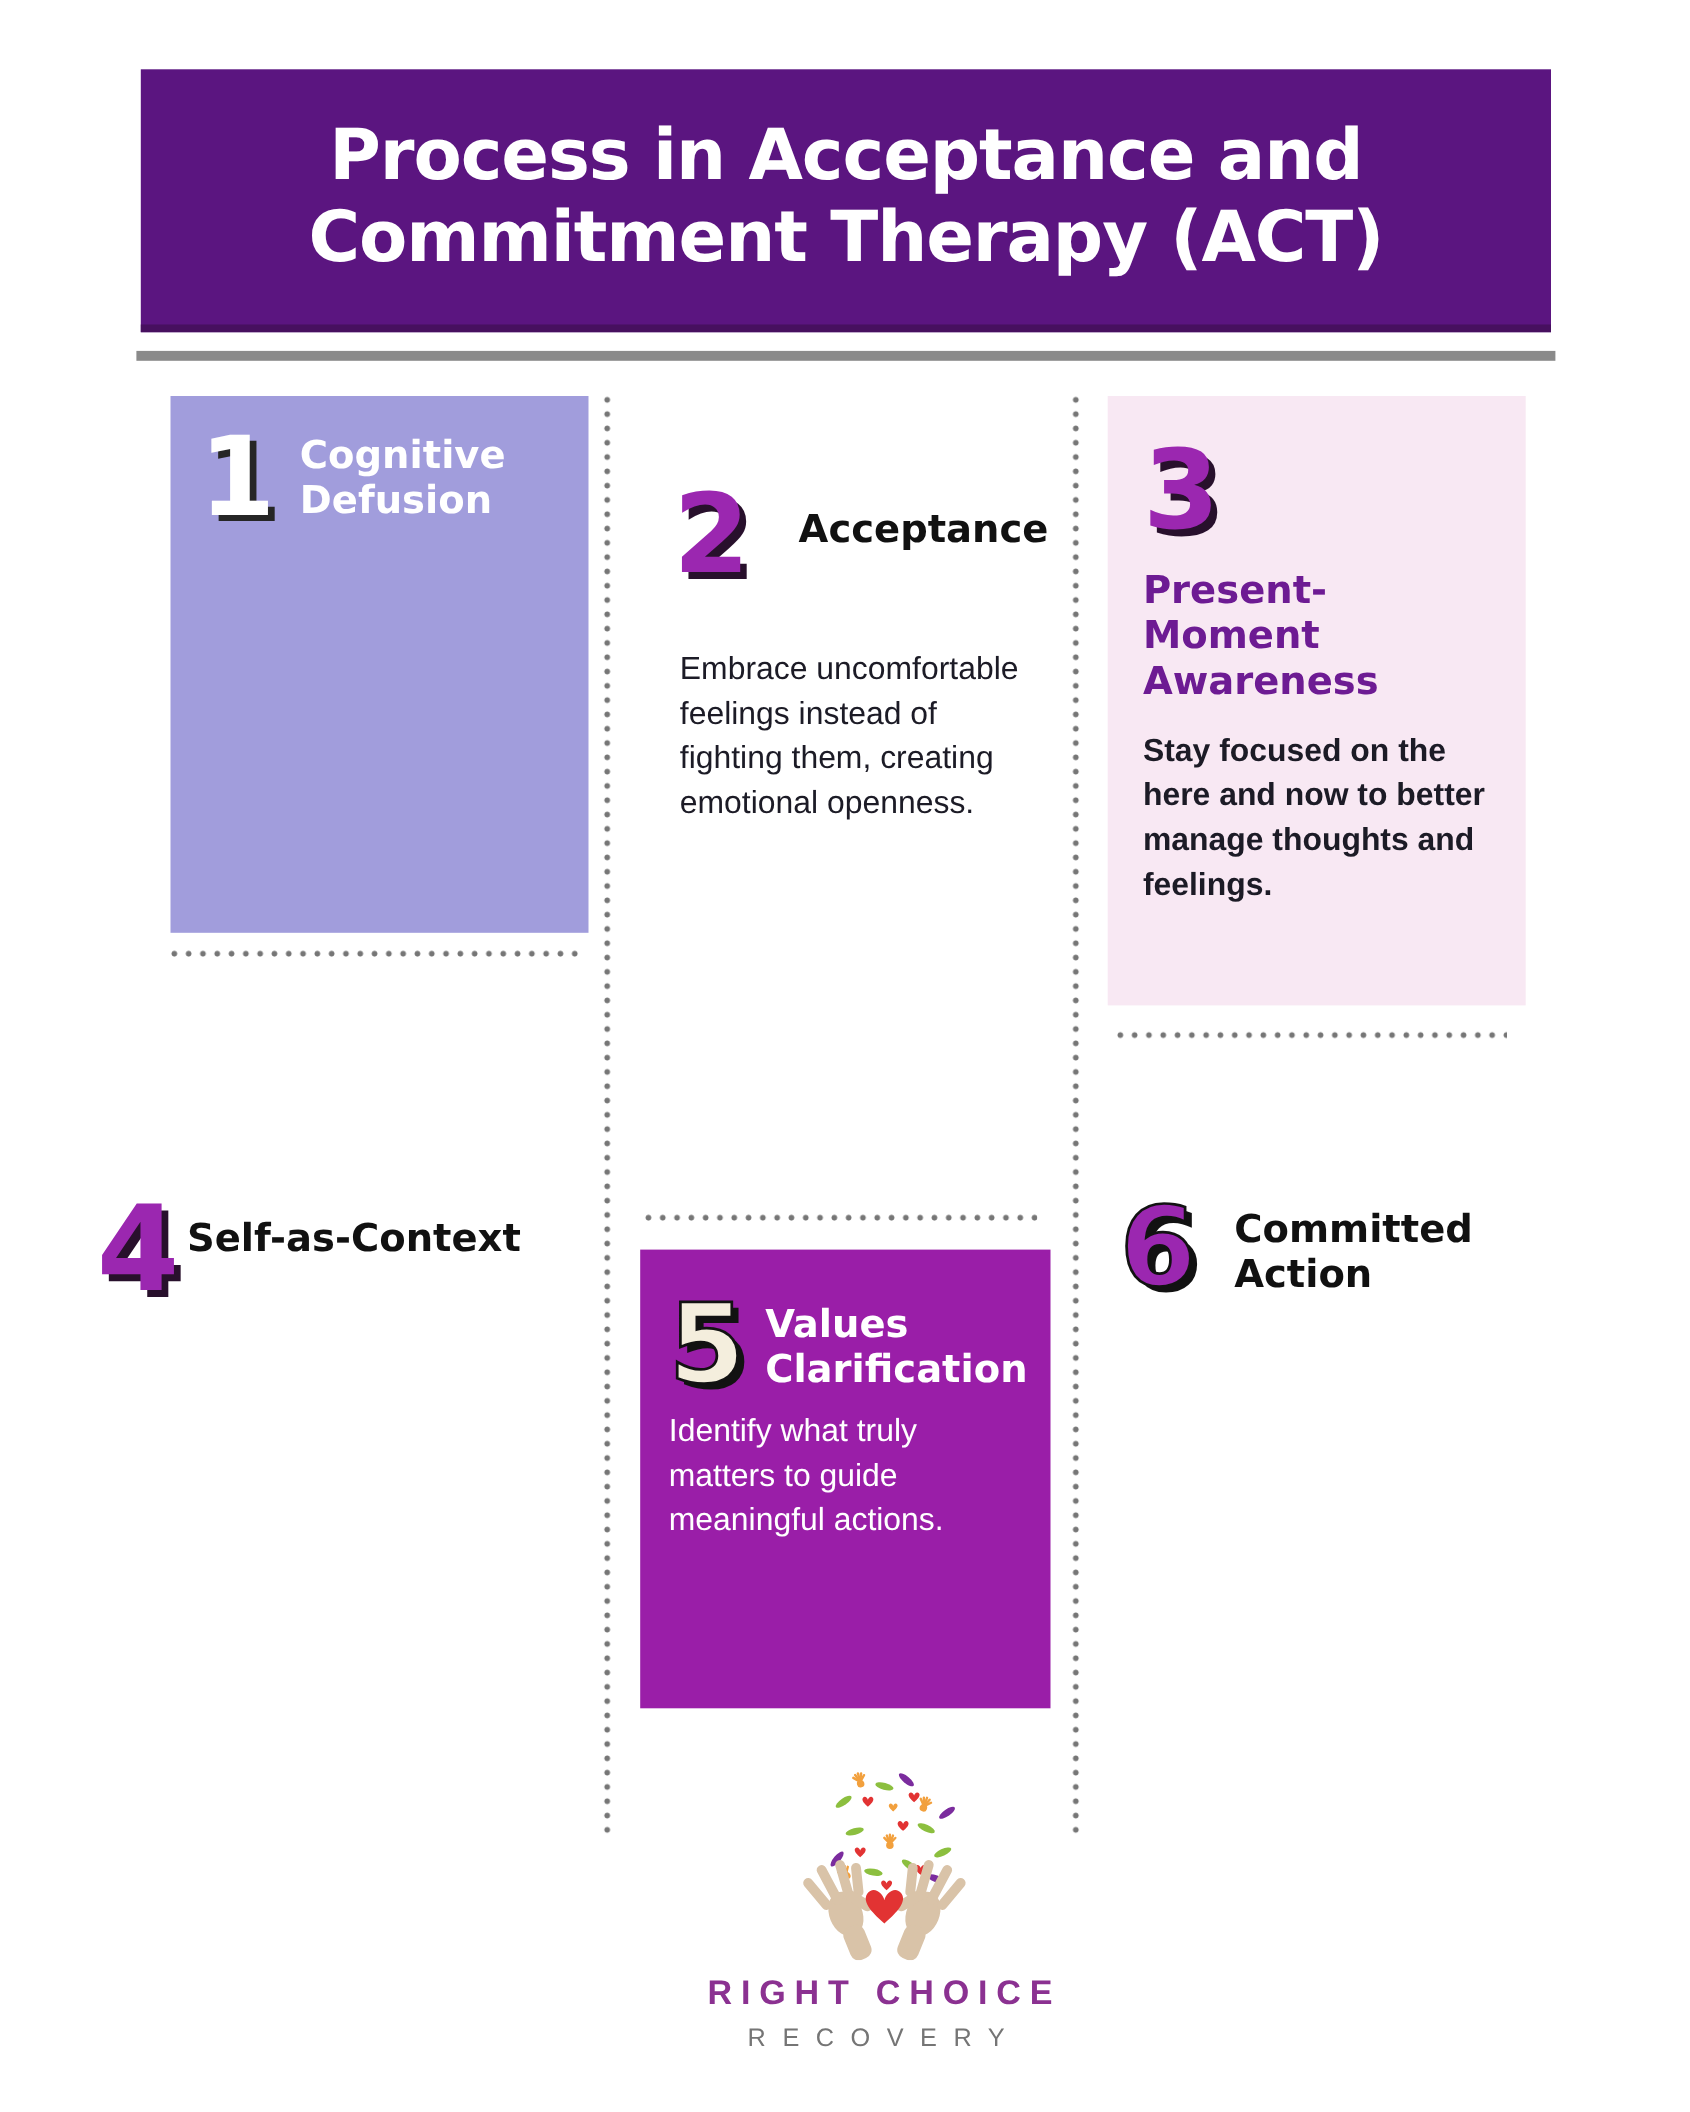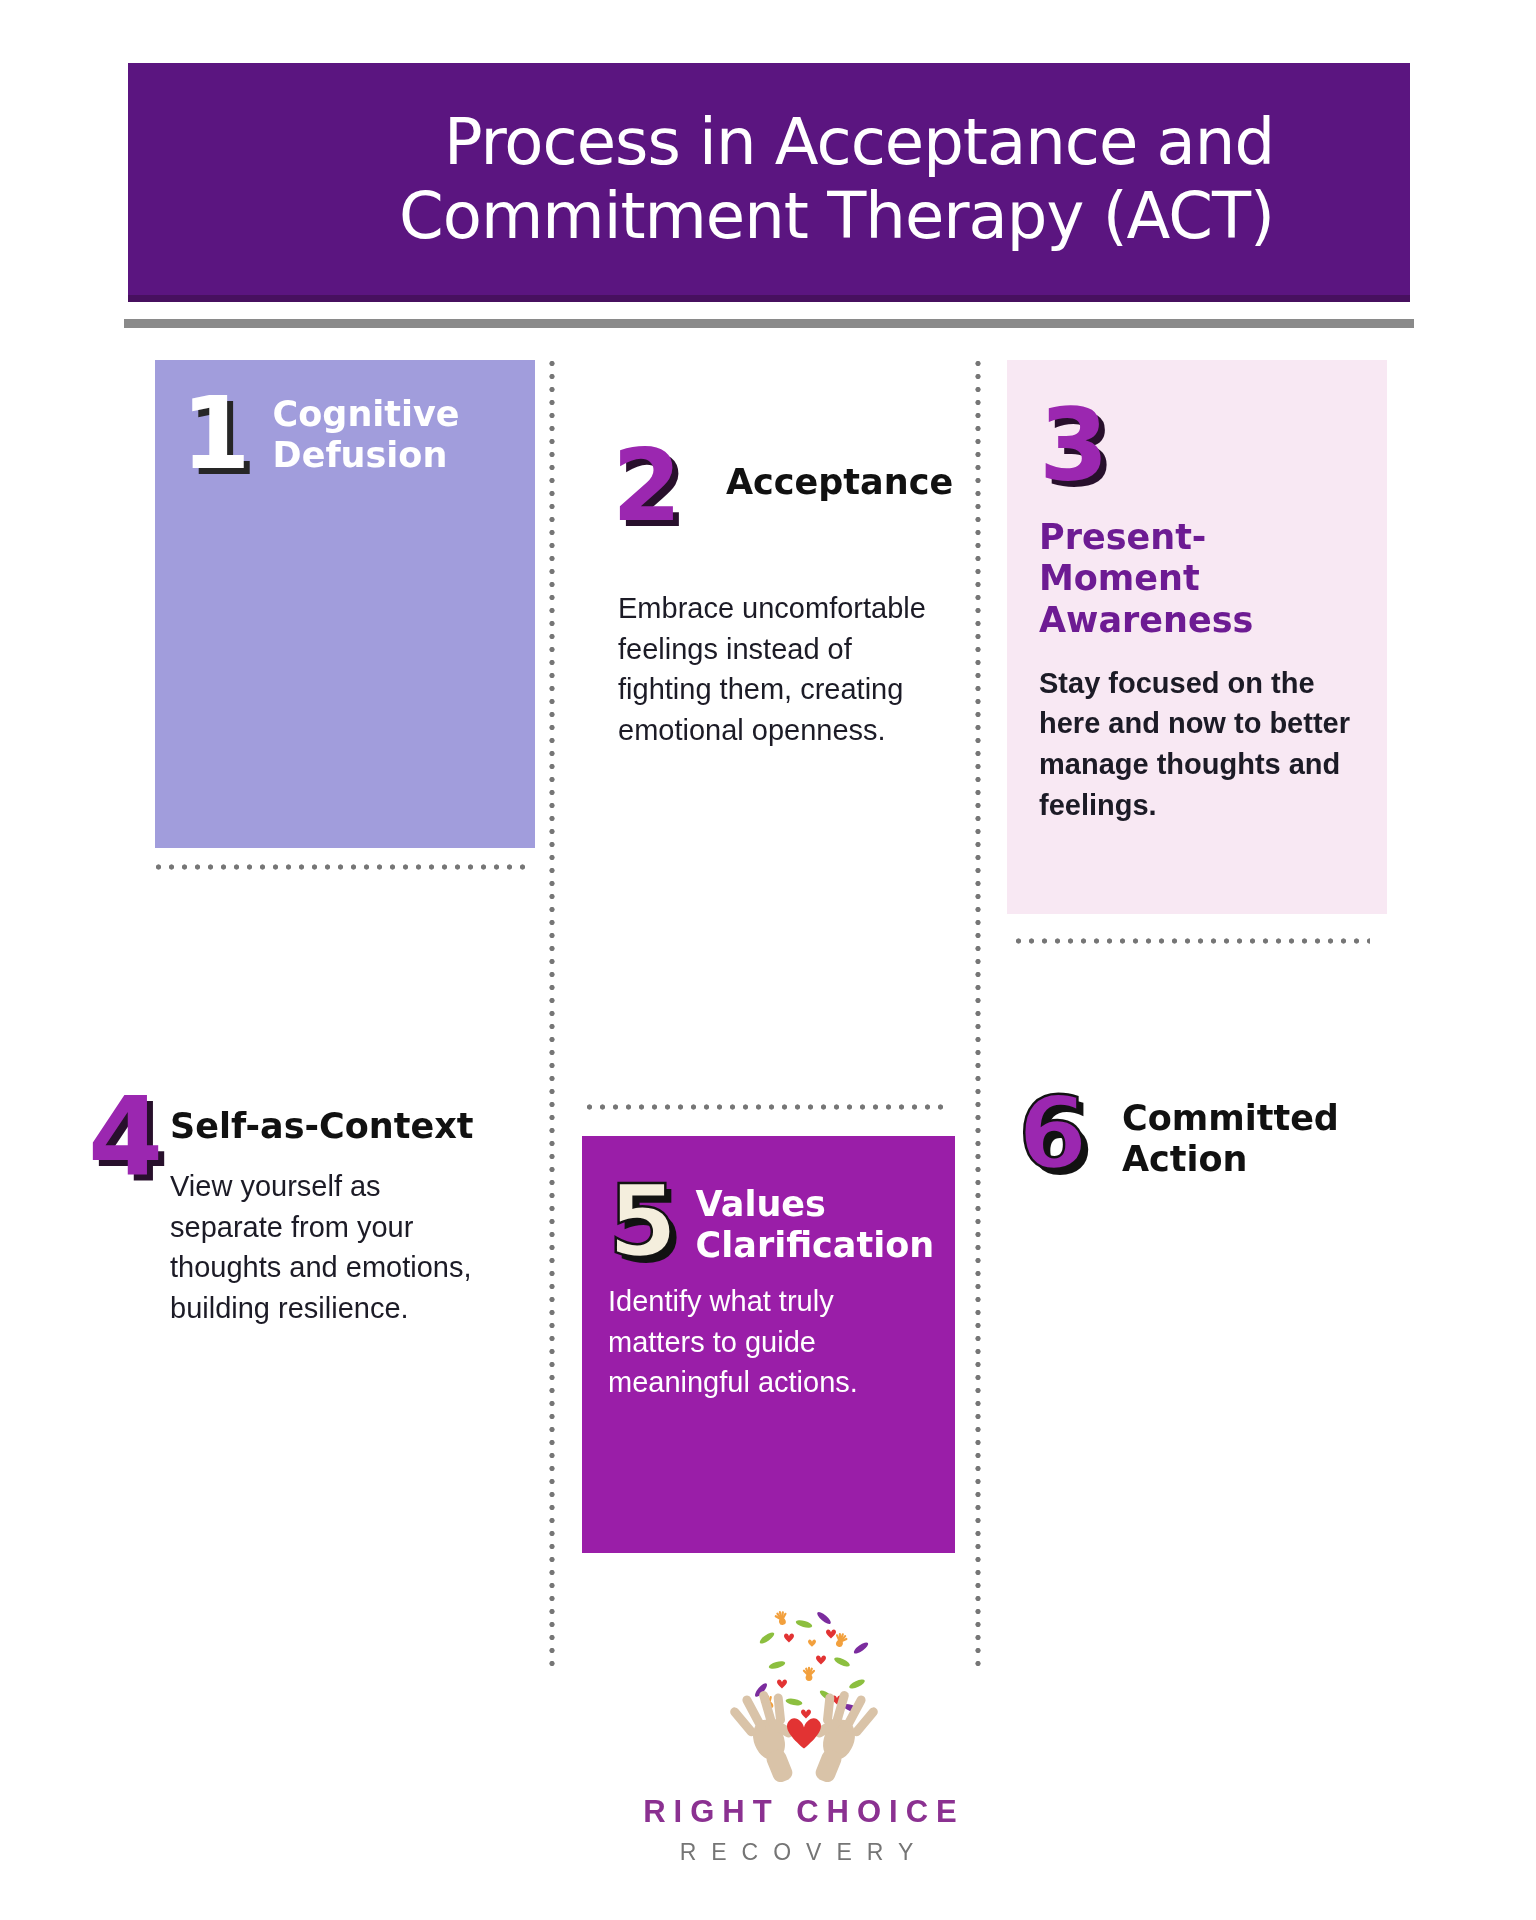--- a/index.html
+++ b/index.html
@@ -27,22 +27,22 @@
     position:relative;width:1536px;height:1920px;background:#ffffff;overflow:hidden;
     font-family:"Liberation Sans", sans-serif;
   }
   
   .header{
     position:absolute;left:128px;top:63px;width:1282px;height:239px;
     background:var(--header-bg);border-bottom:7px solid var(--header-edge);
     display:flex;align-items:center;justify-content:center;box-sizing:border-box;
   }
   .header h1{
-    margin:0;max-width:1010px;text-align:right;color:#ffffff;
-    font-size:64px;line-height:1.16;font-weight:400;letter-spacing:-1px;
+    margin:0;max-width:1010px;text-align:center;color:#ffffff;
+    font-size:64px;line-height:1.16;font-weight:700;letter-spacing:-1px;
     font-family:"DejaVu Sans","Liberation Sans",sans-serif;
   }
   .top-divider{position:absolute;left:124px;top:319px;width:1290px;height:9px;background:var(--divider);}
   
   .dots-v{
     position:absolute;width:6px;
     background-image:radial-gradient(circle, var(--dot-color) 2.3px, transparent 2.9px);
     background-size:6px 13px;background-repeat:repeat-y;
   }
   .dots-h{
@@ -113,21 +113,20 @@
 
   <div class="card card3">
     <span class="num num-purple" style="margin-top:14px;">3</span>
     <div class="sec-title">Present-Moment Awareness</div>
     <div class="sec-body">Stay focused on the here and now to better manage thoughts and feelings.</div>
   </div>
   <div class="dots-h" style="left:1012px;top:938px;width:358px;"></div>
 
   <span class="num num-purple abs" style="left:88px;top:1086px;font-size:108px;">4</span>
   <div class="sec-title abs" style="left:170px;top:1106px;">Self-as-Context</div>
-  <div class="sec-body abs" style="left:170px;top:1166px;width:302px;">View yourself as separate from your thoughts and emotions, building resilience.</div>
 
   <div class="dots-h" style="left:583px;top:1104px;width:360px;"></div>
   <div class="card card5">
     <div class="num-row" style="gap:18px;">
       <span class="num num-cream">5</span>
       <div class="sec-title">Values Clarification</div>
     </div>
     <div class="sec-body">Identify what truly matters to guide meaningful actions.</div>
   </div>
 

